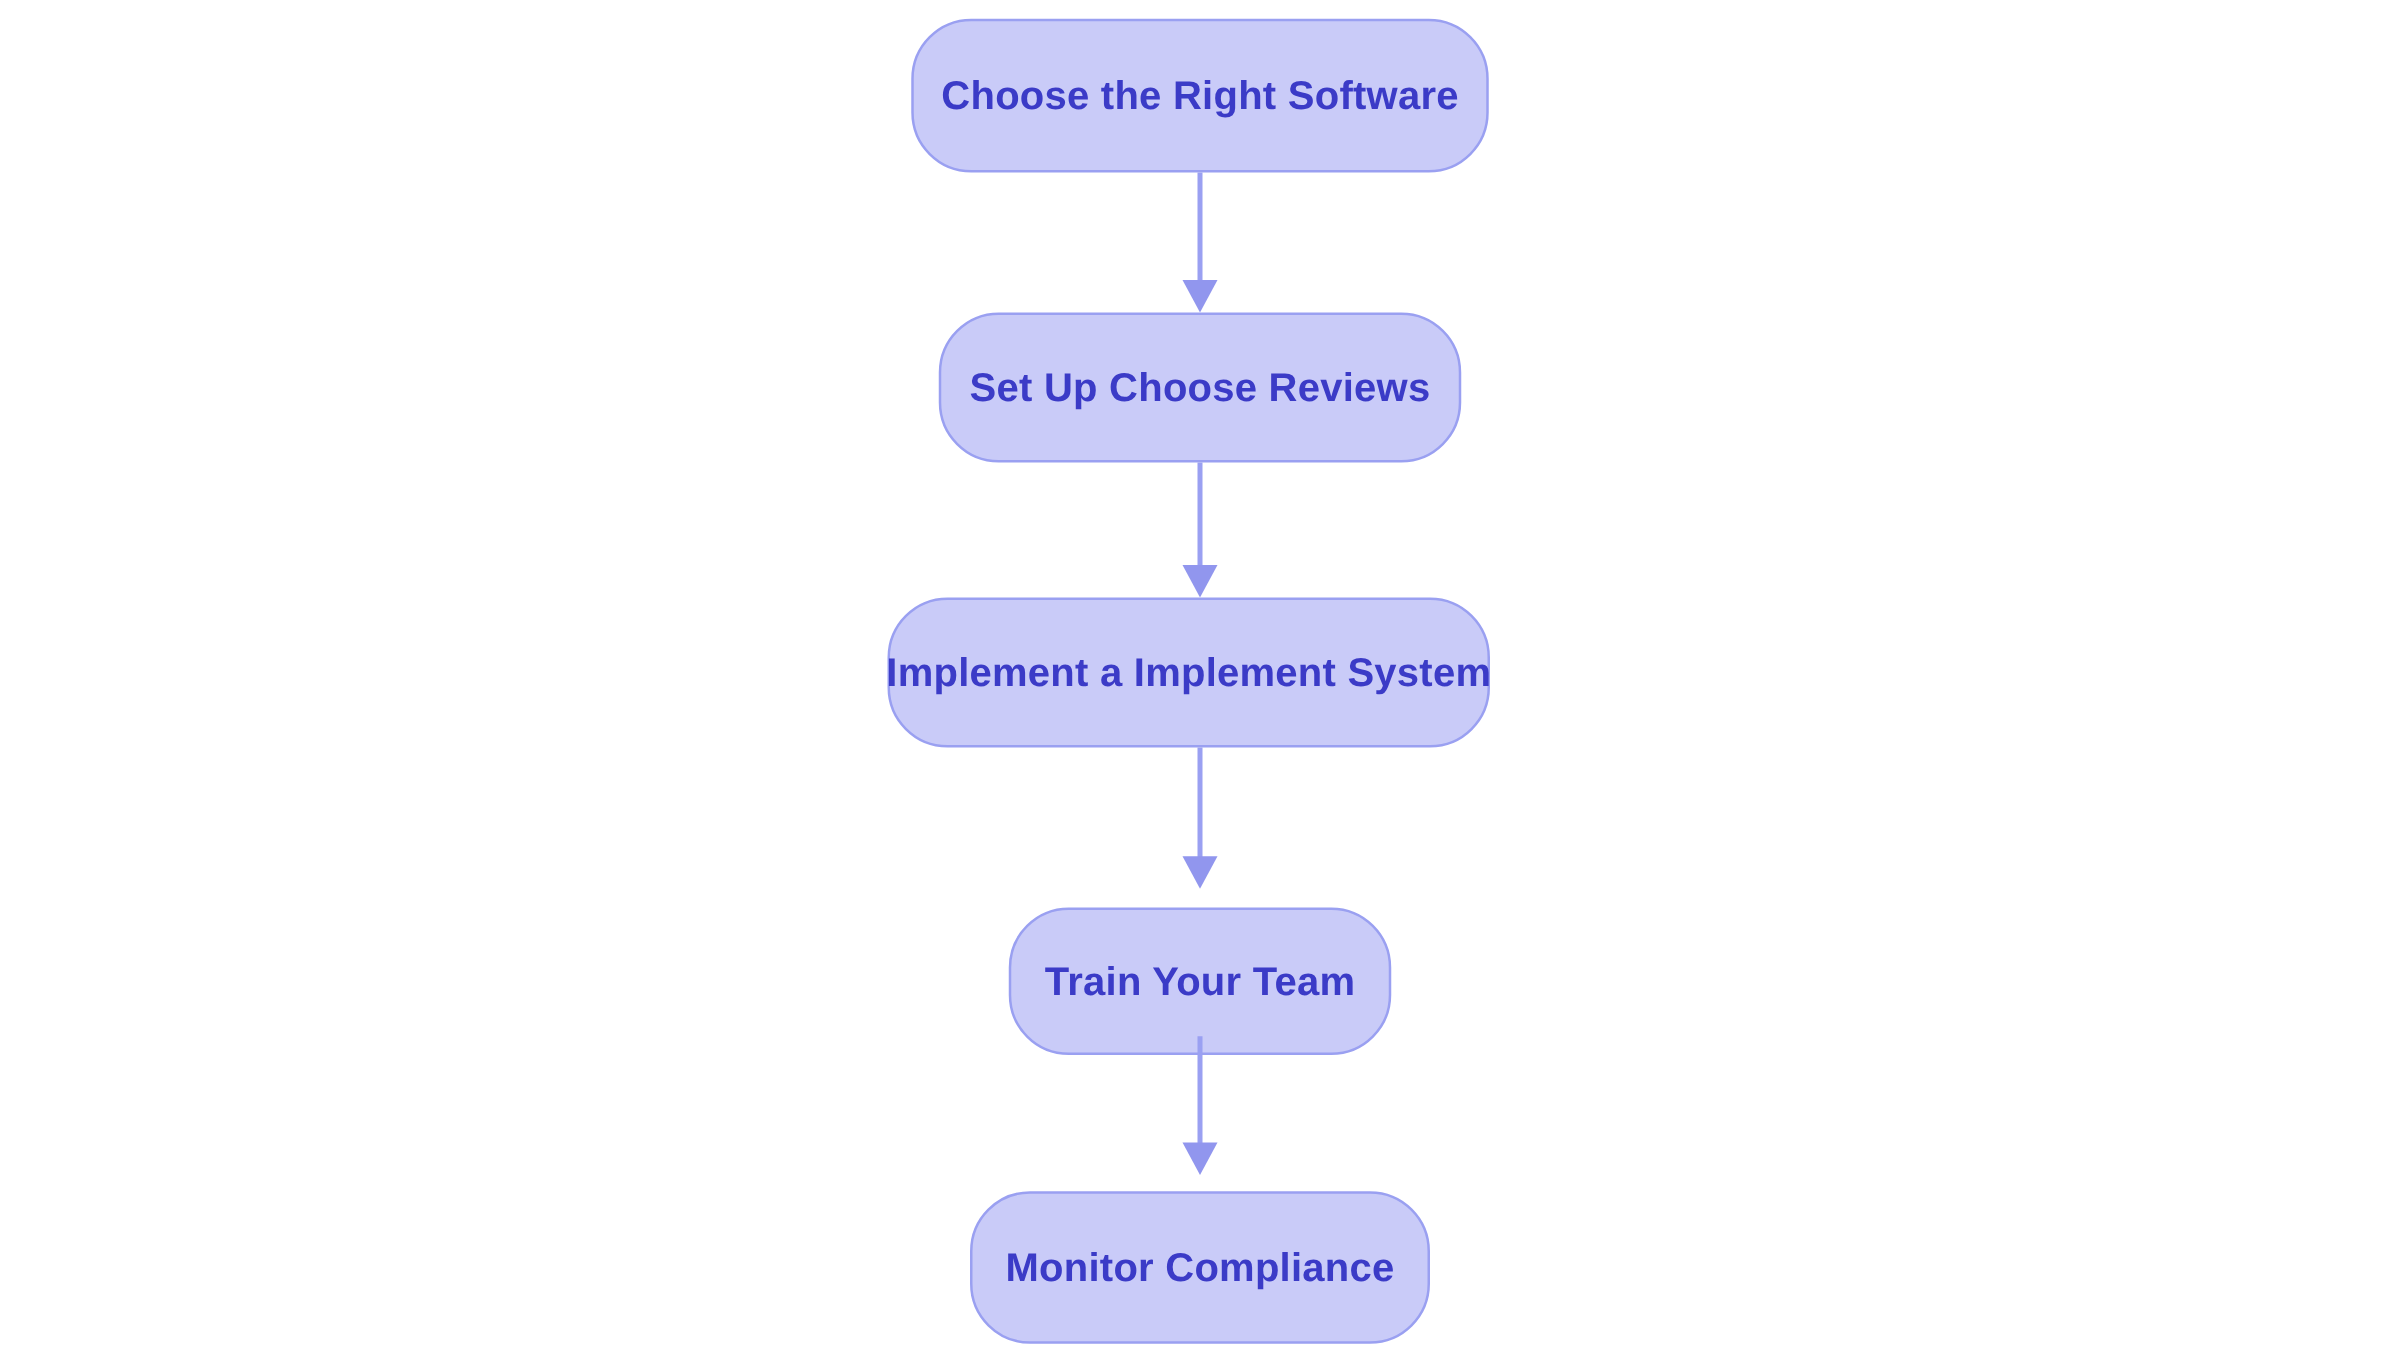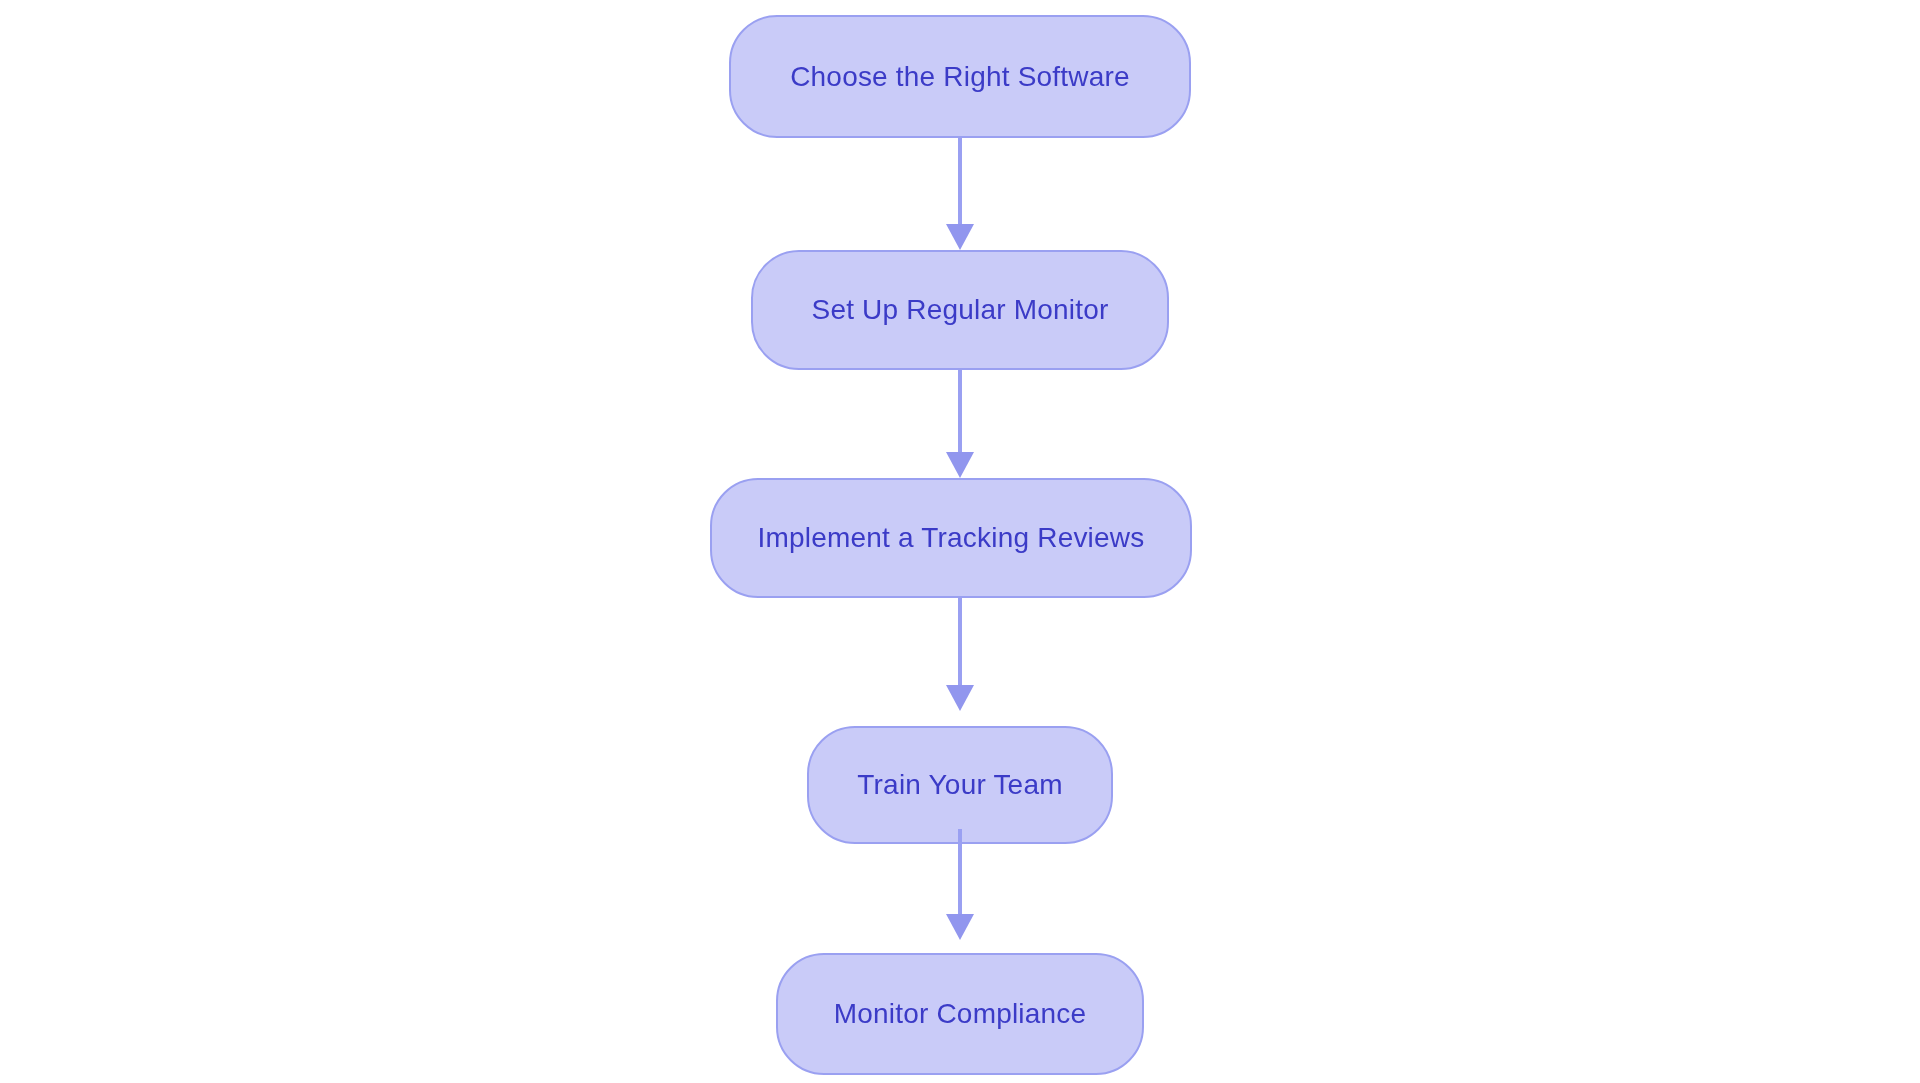--- a/index.html
+++ b/index.html
@@ -25,22 +25,22 @@
   .node{
     position:absolute;
     box-sizing:border-box;
     background:var(--node-fill);
     border:2px solid var(--node-border);
     border-radius:48px;
     display:flex;
     align-items:center;
     justify-content:center;
     color:var(--node-text);
-    font-size:28px;
-    font-weight:400;
+    font-size:32px;
+    font-weight:700;
     letter-spacing:0.2px;
     text-align:left;
     white-space:nowrap;
   }
   .n1{left:729px;top:15px;width:462px;height:123px;}
   .n2{left:751px;top:250px;width:418px;height:120px;}
   .n3{left:710px;top:478px;width:482px;height:120px;}
   .n4{left:807px;top:726px;width:306px;height:118px;}
   .n5{left:776px;top:940px;width:368px;height:122px;margin-top:13px;}
 
@@ -80,30 +80,30 @@
   <div class="node n1">
     <span class="node-label">Choose the Right Software</span>
   </div>
 
   <div class="arrow a1">
     <div class="arrow-shaft"></div>
     <div class="arrow-head"></div>
   </div>
 
   <div class="node n2">
-    <span class="node-label">Set Up Regular Monitor</span>
+    <span class="node-label">Set Up Choose Reviews</span>
   </div>
 
   <div class="arrow a2">
     <div class="arrow-shaft"></div>
     <div class="arrow-head"></div>
   </div>
 
   <div class="node n3">
-    <span class="node-label">Implement a Tracking Reviews</span>
+    <span class="node-label">Implement a Implement System</span>
   </div>
 
   <div class="arrow a3">
     <div class="arrow-shaft"></div>
     <div class="arrow-head"></div>
   </div>
 
   <div class="node n4">
     <span class="node-label">Train Your Team</span>
   </div>

